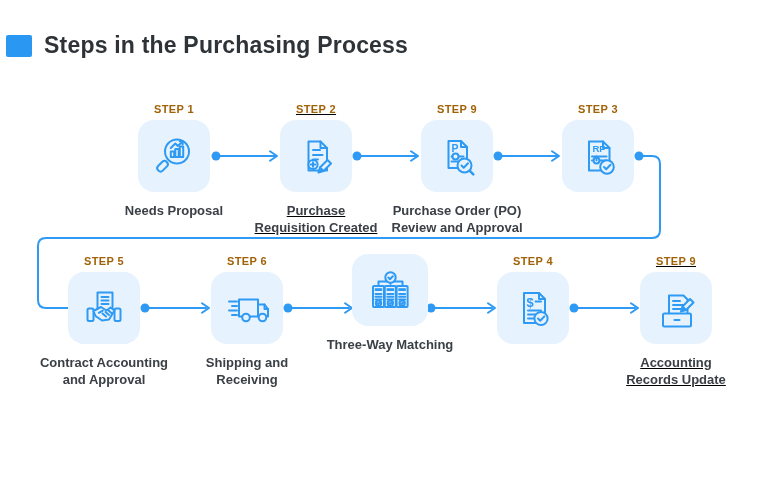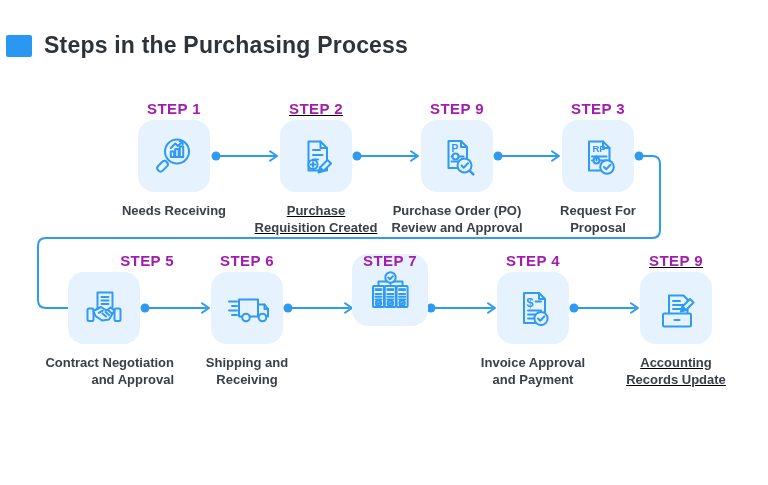--- a/index.html
+++ b/index.html
@@ -8,21 +8,21 @@
     font-family:"Liberation Sans", sans-serif;overflow:hidden;border-radius:21px;
   }
   
   .title-row{position:absolute;left:6px;top:32px;display:flex;align-items:center;}
   .title-square{width:26px;height:22px;border-radius:2px;background:#2a97f2;margin-right:12px;}
   .page-title{font-size:23px;font-weight:700;color:#2e3338;letter-spacing:.2px;}
   
   #connectors{position:absolute;left:0;top:0;z-index:0;}
   
   .step{position:absolute;width:140px;text-align:center;z-index:1;}
-  .step-label{font-size:15px;line-height:18px;font-weight:700;color:#a21caf;letter-spacing:.4px;}
+  .step-label{font-size:11px;line-height:18px;font-weight:700;color:#a16207;letter-spacing:.4px;}
   .icon-box{
     width:72px;height:72px;margin:2px auto 0;border-radius:16px;background:#e6f2fd;
     display:flex;align-items:center;justify-content:center;
   }
   .icon-box svg{display:block;}
   .step-caption{
     margin-top:10px;font-size:13px;line-height:17px;font-weight:600;color:#3a4046;
     white-space:pre-line;
   }
   
@@ -88,21 +88,21 @@
           <circle cx="25" cy="17.5" r="12"></circle>
           <rect x="4.5" y="29" width="12" height="6.5" rx="3" transform="rotate(-45 10.5 32.2)"></rect>
           <rect x="18.8" y="17.5" width="3.4" height="5.5"></rect>
           <rect x="23.3" y="15" width="3.4" height="8"></rect>
           <rect x="27.8" y="12.5" width="3.4" height="10.5"></rect>
           <path d="M18.8 14 L23.3 9.5 L25.8 12 L30.8 7.5"></path>
           <path d="M27.8 7.3 L30.8 7.5 L30.6 10.4"></path>
         </g>
       </svg>
     </div>
-    <div class="step-caption">Needs Receiving</div>
+    <div class="step-caption">Needs Proposal</div>
   </div>
 
   <div class="step" style="left:246px;top:100px;text-decoration:underline;">
     <div class="step-label">STEP 2</div>
     <div class="icon-box">
       <svg width="44" height="44" viewBox="0 0 44 44">
         <g class="ic">
           <path d="M14.5 7.5 H26.5 L33 14 V36.5 H14.5 Z"></path>
           <path d="M26.5 7.5 V14 H33"></path>
           <path d="M19 16 H26"></path>
@@ -151,44 +151,42 @@
           <text x="16.5" y="18" font-size="9.5" class="ic-text">RF</text>
           <path d="M16 22.5 H30.5"></path>
           <path d="M16 26.5 H30.5"></path>
           <circle cx="20.5" cy="26.5" r="2.9" class="ic-bgfill"></circle>
           <path d="M20.5 22.5 V26.5"></path>
           <circle cx="31" cy="33" r="6.8" class="ic-bgfill"></circle>
           <path d="M28 33 L30.2 35.2 L34.5 30.8"></path>
         </g>
       </svg>
     </div>
-    <div class="step-caption">Request For
-Proposal</div>
-  </div>
-
-  <div class="step" style="left:34px;top:252px;text-align:right;">
+  </div>
+
+  <div class="step" style="left:34px;top:252px;">
     <div class="step-label">STEP 5</div>
     <div class="icon-box">
       <svg width="44" height="44" viewBox="0 0 44 44">
         <g class="ic">
           <path d="M15.5 23 V6.5 H30.5 V23"></path>
           <path d="M19.5 11 H26.5"></path>
             <path d="M19.5 14.5 H26.5"></path>
             <path d="M19.5 18 H26.5"></path>
           <rect x="5.5" y="22.5" width="6" height="12.5" rx="1.5" class="ic-bgfill" stroke="#2e9af3"></rect>
           <rect x="32.5" y="22.5" width="6" height="12.5" rx="1.5" class="ic-bgfill" stroke="#2e9af3"></rect>
           <path d="M11.5 25 L19 21 L24.5 24.5 L28.5 21.5 L32.5 24.5 L27 33.5 L20 34.5 L13.5 30 Z" class="ic-bgfill" stroke="#2e9af3"></path>
           <path d="M20.5 27.5 l3.5 3"></path>
           <path d="M23.5 26 l3.5 3"></path>
           <path d="M26.5 24.5 l3.2 2.8"></path>
           <path d="M16.8 26.8 l4 -2.2"></path>
         </g>
       </svg>
     </div>
-    <div class="step-caption">Contract Negotiation
+    <div class="step-caption">Contract Accounting
 and Approval</div>
   </div>
 
   <div class="step" style="left:177px;top:252px;">
     <div class="step-label">STEP 6</div>
     <div class="icon-box">
       <svg width="44" height="44" viewBox="0 0 44 44">
         <g class="ic">
           <path d="M4 15.5 H12"></path>
             <path d="M7 20 H12"></path>
@@ -231,45 +229,41 @@
             <path d="M32.1 31.6 H38.1"></path>
           <circle cx="11.5" cy="35.2" r="2.7" class="ic-bgfill" stroke="#2e9af3"></circle>
           <path d="M10.4 35.2 L11.3 36.1 L12.7 34.5"></path>
           <circle cx="23.3" cy="35.2" r="2.7" class="ic-bgfill" stroke="#2e9af3"></circle>
           <path d="M22.2 35.2 L23.1 36.1 L24.5 34.5"></path>
           <circle cx="35.1" cy="35.2" r="2.7" class="ic-bgfill" stroke="#2e9af3"></circle>
           <path d="M34 35.2 L34.9 36.1 L36.3 34.5"></path>
         </g>
       </svg>
     </div>
-  </div>
-
-  <div class="step" style="left:320px;top:252px;">
-    <div class="step-label">STEP 7</div>
-  </div>
+    <div class="step-caption">Three-Way Matching</div>
+  </div>
+
 
   <div class="step" style="left:463px;top:252px;">
     <div class="step-label">STEP 4</div>
     <div class="icon-box">
       <svg width="44" height="44" viewBox="0 0 44 44">
         <g class="ic">
           <path d="M13 7 H28 L34 13 V37 H13 Z"></path>
           <path d="M28 7 V13 H34"></path>
           <text x="15.5" y="20.5" font-size="13" class="ic-text">$</text>
           <path d="M24.5 15.5 H30"></path>
           <path d="M17 24.5 H30"></path>
             <path d="M17 28.5 H30"></path>
             <path d="M17 32.5 H23.5"></path>
           <circle cx="30" cy="32.5" r="6.6" class="ic-bgfill" stroke="#2e9af3"></circle>
           <path d="M27 32.5 L29.2 34.7 L33.4 30.4"></path>
         </g>
       </svg>
     </div>
-    <div class="step-caption">Invoice Approval
-and Payment</div>
   </div>
 
   <div class="step" style="left:606px;top:252px;text-decoration:underline;">
     <div class="step-label">STEP 9</div>
     <div class="icon-box">
       <svg width="44" height="44" viewBox="0 0 44 44">
         <g class="ic">
           <path d="M15 28 V9.5 H29.5 L33.5 13.5 V28"></path>
           <path d="M19 15 H26"></path>
             <path d="M19 19 H30"></path>

